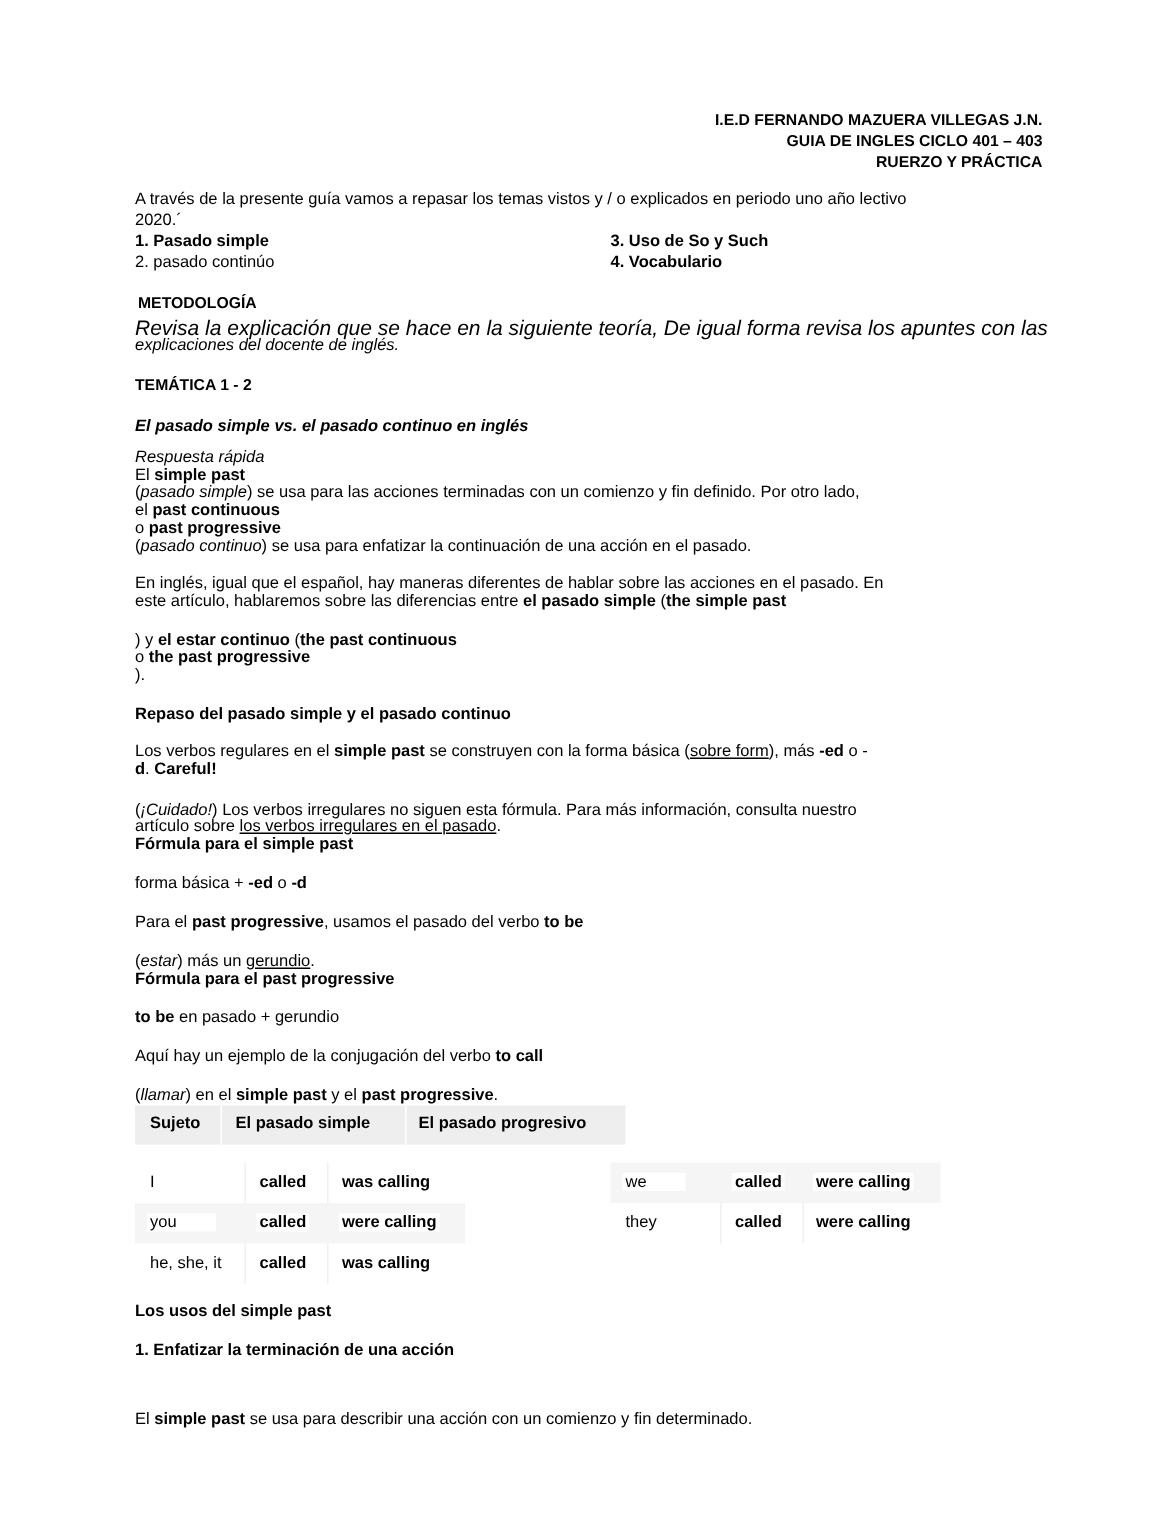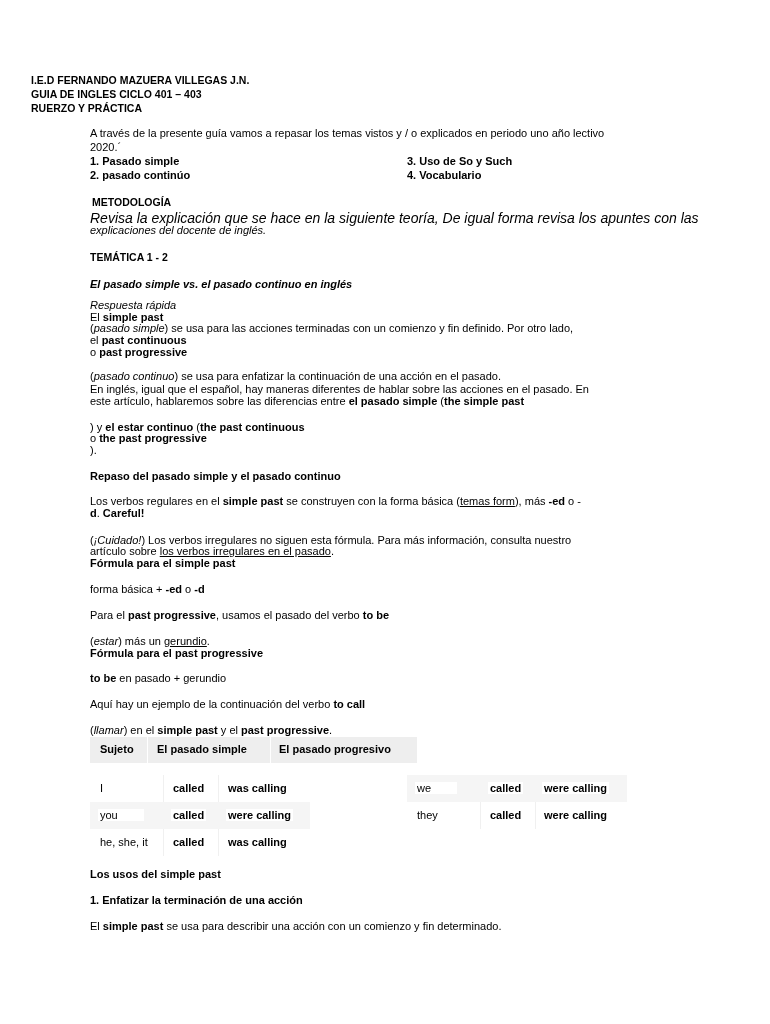--- a/index.html
+++ b/index.html
@@ -4,81 +4,81 @@
 <style>
   html, body { margin: 0; padding: 0; background: #ffffff; }
   body { width: 770px; height: 1024px; position: relative; overflow: hidden; color: #000; }
   .page { position: absolute; left: 0; top: 0; width: 770px; height: 1024px; background: #fff; }
   .cal { font-family: "Liberation Sans", "DejaVu Sans", sans-serif; font-size: 10.5px; }
   .ar { font-family: "Liberation Sans", sans-serif; font-size: 11px; }
   .abs { position: absolute; white-space: nowrap; }
   b { font-weight: bold; }
   i { font-style: italic; text-align: right; }
   u { text-decoration: underline; }
-  .title { position: absolute; left: 0; width: 695px; text-align: left; font-family: "Liberation Sans", sans-serif; font-size: 10.5px; font-weight: bold; padding-left: 31px; }
+  .title { position: absolute; left: 0; width: 695px; text-align: right; font-family: "Liberation Sans", sans-serif; font-size: 10.5px; font-weight: bold; }
   .tbl-hdr { position: absolute; background: #eeeeee; }
   .cell { position: absolute; font-family: "Liberation Sans", sans-serif; font-size: 11px; white-space: nowrap; }
   .rowbg { position: absolute; background: #f5f5f5; }
   .hl { background: #ffffff; padding: 0 2px; }
   .vline { position: absolute; width: 1px; background: #f0f0f0; }
 </style>
 </head>
 <body>
 
 <div class="page">
 
   <div class="title" style="top:74px;">I.E.D FERNANDO MAZUERA VILLEGAS J.N.</div>
   <div class="title" style="top:88px;">GUIA DE INGLES CICLO 401 – 403</div>
   <div class="title" style="top:102px;">RUERZO Y PRÁCTICA</div>
 
   <div class="abs cal" style="left:90px; top:127px; font-size:11px;">A través de la presente guía vamos a repasar los temas vistos y / o explicados en periodo uno año lectivo</div>
   <div class="abs cal" style="left:90px; top:141px; font-size:11px;">2020.´</div>
   <div class="abs cal" style="left:90px; top:155px; font-weight:bold; font-size:11px;">1. Pasado simple</div>
-  <div class="abs cal" style="left:90px; top:169px; font-weight:bold; font-size:11px;">2. pasado continúo</div>
+  <div class="abs cal" style="left:90px; top:169px; font-weight:normal; font-size:11px;">2. pasado continúo</div>
   <div class="abs cal" style="left:407px; top:155px; font-weight:bold; font-size:11px;">3. Uso de So y Such</div>
   <div class="abs cal" style="left:407px; top:169px; font-weight:bold; font-size:11px;">4. Vocabulario</div>
 
   <div class="abs cal" style="left:92px; top:196px; font-weight:bold; font-size:10.5px;">METODOLOGÍA</div>
   <div class="abs cal" style="left:90px; top:210px; font-style:italic; font-size:14px;">Revisa la explicación que se hace en la siguiente teoría, De igual forma revisa los apuntes con las</div>
   <div class="abs cal" style="left:90px; top:224px; font-style:italic; font-size:11px;">explicaciones del docente de inglés.</div>
 
   <div class="abs cal" style="left:90px; top:251px; font-weight:bold; font-size:10.5px;">TEMÁTICA  1 - 2</div>
   <div class="abs ar" style="left:90px; top:278px; font-weight:bold; font-style:italic;">El pasado simple vs. el pasado continuo en inglés</div>
 
   <div class="abs ar" style="left:90px; top:299px; font-style:italic;">Respuesta rápida</div>
   <div class="abs ar" style="left:90px; top:311px;"><span>El </span><b>simple past</b></div>
   <div class="abs ar" style="left:90px; top:322px;"><span> (</span><i>pasado simple</i><span>) se usa para las acciones terminadas con un comienzo y fin definido. Por otro lado,</span></div>
   <div class="abs ar" style="left:90px; top:334px;"><span>el </span><b>past continuous</b></div>
   <div class="abs ar" style="left:90px; top:346px;"><span> o </span><b>past progressive</b></div>
-  <div class="abs ar" style="left:90px; top:358px;margin-top:12px;"><span> (</span><i>pasado continuo</i><span>) se usa para enfatizar la continuación de una acción en el pasado.</span></div>
+  <div class="abs ar" style="left:90px; top:358px;"><span> (</span><i>pasado continuo</i><span>) se usa para enfatizar la continuación de una acción en el pasado.</span></div>
 
   <div class="abs ar" style="left:90px; top:383px;">En inglés, igual que el español, hay maneras diferentes de hablar sobre las acciones en el pasado. En</div>
   <div class="abs ar" style="left:90px; top:395px;"><span>este artículo, hablaremos sobre las diferencias entre </span><b>el pasado simple</b><span> (</span><b>the simple past</b></div>
   <div class="abs ar" style="left:90px; top:421px;"><span>) y </span><b>el estar continuo</b><span> (</span><b>the past continuous</b></div>
   <div class="abs ar" style="left:90px; top:432px;"><span> o </span><b>the past progressive</b></div>
   <div class="abs ar" style="left:90px; top:444px;">).</div>
 
   <div class="abs ar" style="left:90px; top:470px; font-weight:bold;">Repaso del pasado simple y el pasado continuo</div>
 
-  <div class="abs ar" style="left:90px; top:495px;"><span>Los verbos regulares en el </span><b>simple past</b><span> se construyen con la forma básica (</span><u>temas form</u><span>), más </span><b>-ed</b><span> o -</span></div>
+  <div class="abs ar" style="left:90px; top:495px;"><span>Los verbos regulares en el </span><b>simple past</b><span> se construyen con la forma básica (</span><u>sobre form</u><span>), más </span><b>-ed</b><span> o -</span></div>
   <div class="abs ar" style="left:90px; top:507px;"><b>d</b><span>. </span><b>Careful!</b></div>
 
   <div class="abs ar" style="left:90px; top:534px;"><span> (</span><i>¡Cuidado!</i><span>) Los verbos irregulares no siguen esta fórmula. Para más información, consulta nuestro</span></div>
   <div class="abs ar" style="left:90px; top:545px;"><span>artículo sobre </span><u>los verbos irregulares en el pasado</u><span>.</span></div>
   <div class="abs ar" style="left:90px; top:557px; font-weight:bold;text-align:center;">Fórmula para el simple past</div>
 
   <div class="abs ar" style="left:90px; top:583px;"><span>forma básica + </span><b>-ed</b><span> o </span><b>-d</b></div>
 
   <div class="abs ar" style="left:90px; top:609px;"><span>Para el </span><b>past progressive</b><span>, usamos el pasado del verbo </span><b>to be</b></div>
   <div class="abs ar" style="left:90px; top:635px;"><span> (</span><i>estar</i><span>) más un </span><u>gerundio</u><span>.</span></div>
   <div class="abs ar" style="left:90px; top:647px; font-weight:bold;">Fórmula para el past progressive</div>
 
   <div class="abs ar" style="left:90px; top:672px;"><b>to be</b><span> en pasado + gerundio</span></div>
 
-  <div class="abs ar" style="left:90px; top:698px;"><span>Aquí hay un ejemplo de la continuación del verbo </span><b>to call</b></div>
+  <div class="abs ar" style="left:90px; top:698px;"><span>Aquí hay un ejemplo de la conjugación del verbo </span><b>to call</b></div>
   <div class="abs ar" style="left:90px; top:724px;"><span> (</span><i>llamar</i><span>) en el </span><b>simple past</b><span> y el </span><b>past progressive</b><span>.</span></div>
 
   <div>
 
     <div class="tbl-hdr" style="left:90px; top:737px; width:327px; height:26px;"></div>
     <div class="vline" style="left:147px; top:737px; height:26px; background:#ffffff;"></div>
     <div class="vline" style="left:270px; top:737px; height:26px; background:#ffffff;"></div>
     <div class="cell" style="left:100px; top:743px; font-weight:bold;">Sujeto</div>
     <div class="cell" style="left:157px; top:743px; font-weight:bold;">El pasado simple</div>
     <div class="cell" style="left:279px; top:743px; font-weight:bold;">El pasado progresivo</div>
@@ -107,15 +107,15 @@
     <div class="cell" style="left:488px; top:782px; font-weight:bold;"><span class="hl">called</span></div>
     <div class="cell" style="left:542px; top:782px; font-weight:bold;"><span class="hl">were calling</span></div>
 
     <div class="cell" style="left:417px; top:809px;">they</div>
     <div class="cell" style="left:490px; top:809px; font-weight:bold;">called</div>
     <div class="cell" style="left:544px; top:809px; font-weight:bold;">were calling</div>
   </div>
 
   <div class="abs ar" style="left:90px; top:868px; font-weight:bold;">Los usos del simple past</div>
   <div class="abs ar" style="left:90px; top:894px; font-weight:bold;">1. Enfatizar la terminación de una acción</div>
-  <div class="abs ar" style="left:90px; top:920px;"><span>El </span><b>simple past</b><span> se usa para describir una acción con un comienzo y fin determinado.</span></div>
+  <div class="abs ar" style="left:90px; top:940px;"><span>El </span><b>simple past</b><span> se usa para describir una acción con un comienzo y fin determinado.</span></div>
 
 </div>
 
 </body></html>

